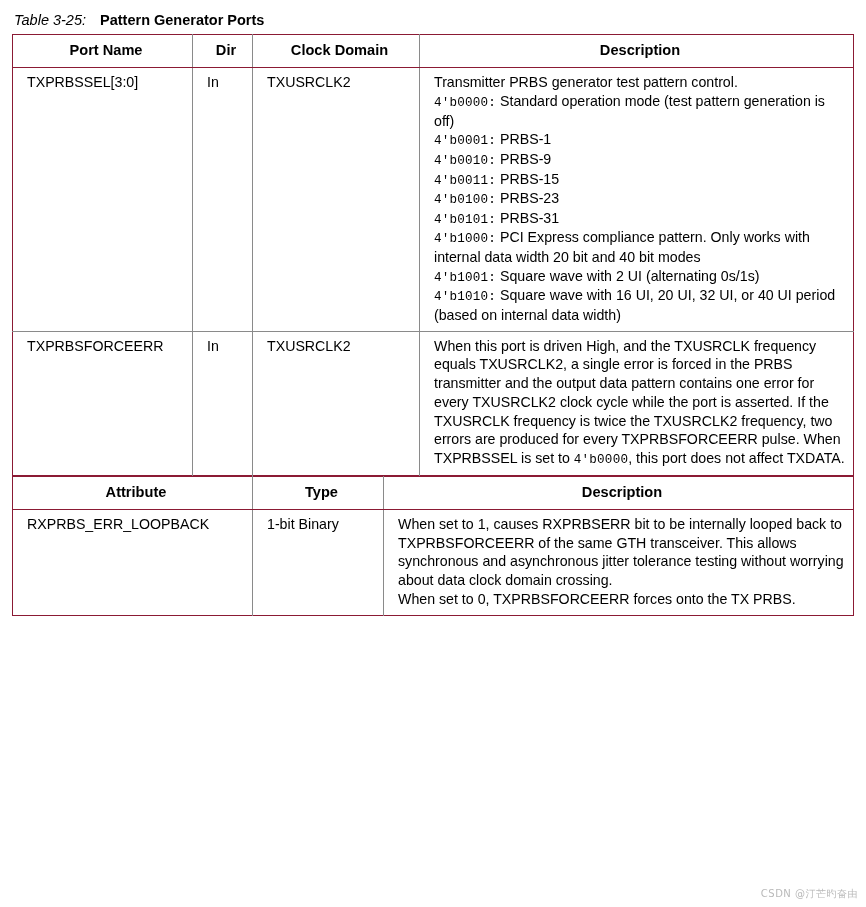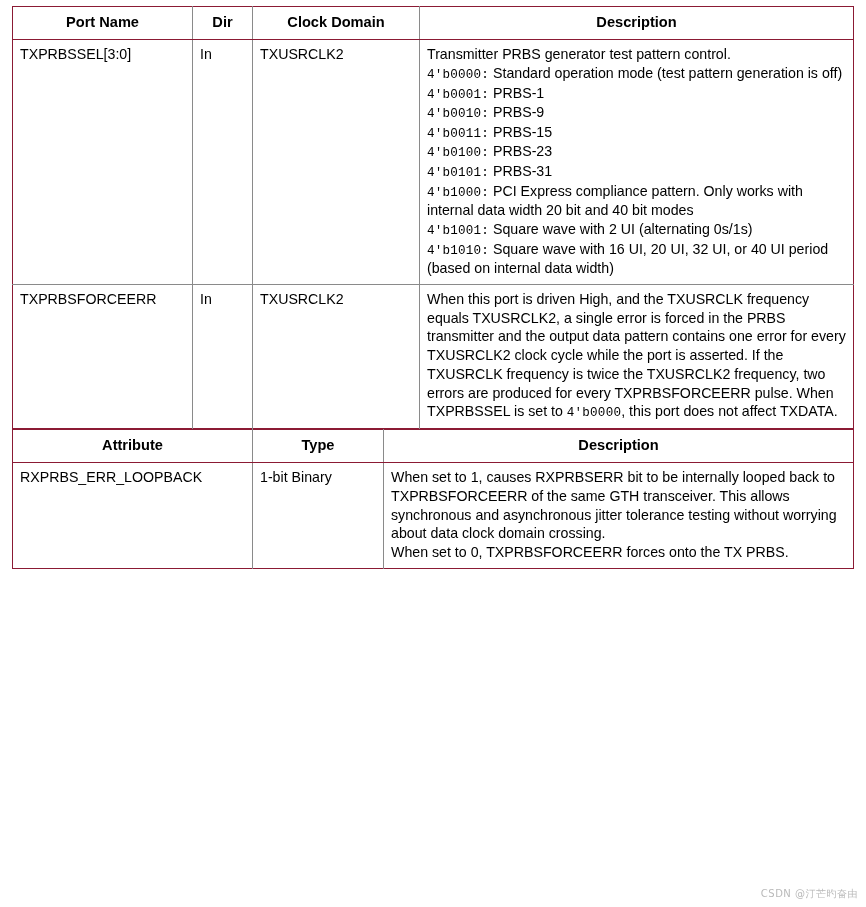--- a/index.html
+++ b/index.html
@@ -37,21 +37,21 @@
   
   table.doc {
     border-collapse: collapse;
     width: 842px;
     table-layout: fixed;
     background: #fff;
   }
   table.doc th, table.doc td {
     border: 1px solid #8a8a8a;
     vertical-align: top;
-    padding: 5px 7px 6px 7px;
+    padding: 5px 7px 6px 14px;
     font-size: 14.2px;
     line-height: 1.32;
   }
   table.doc thead th {
     text-align: center;
     font-weight: bold;
     padding-top: 6px;
     padding-bottom: 7px;
     font-size: 14.6px;
   }
@@ -109,20 +109,23 @@
     color: #b9b9b9;
     letter-spacing: 0.5px;
     font-family: "DejaVu Sans", sans-serif;
   }
 </style>
 </head>
 <body>
 
 <div class="page">
 
+  <div class="caption">
+    <span class="cap-label">Table 3-25:</span><span class="cap-title">Pattern Generator Ports</span>
+  </div>
 
   <table class="doc">
     <colgroup>
       <col style="width:180px">
       <col style="width:60px">
       <col style="width:167px">
       <col>
     </colgroup>
     <thead>
       <tr>

